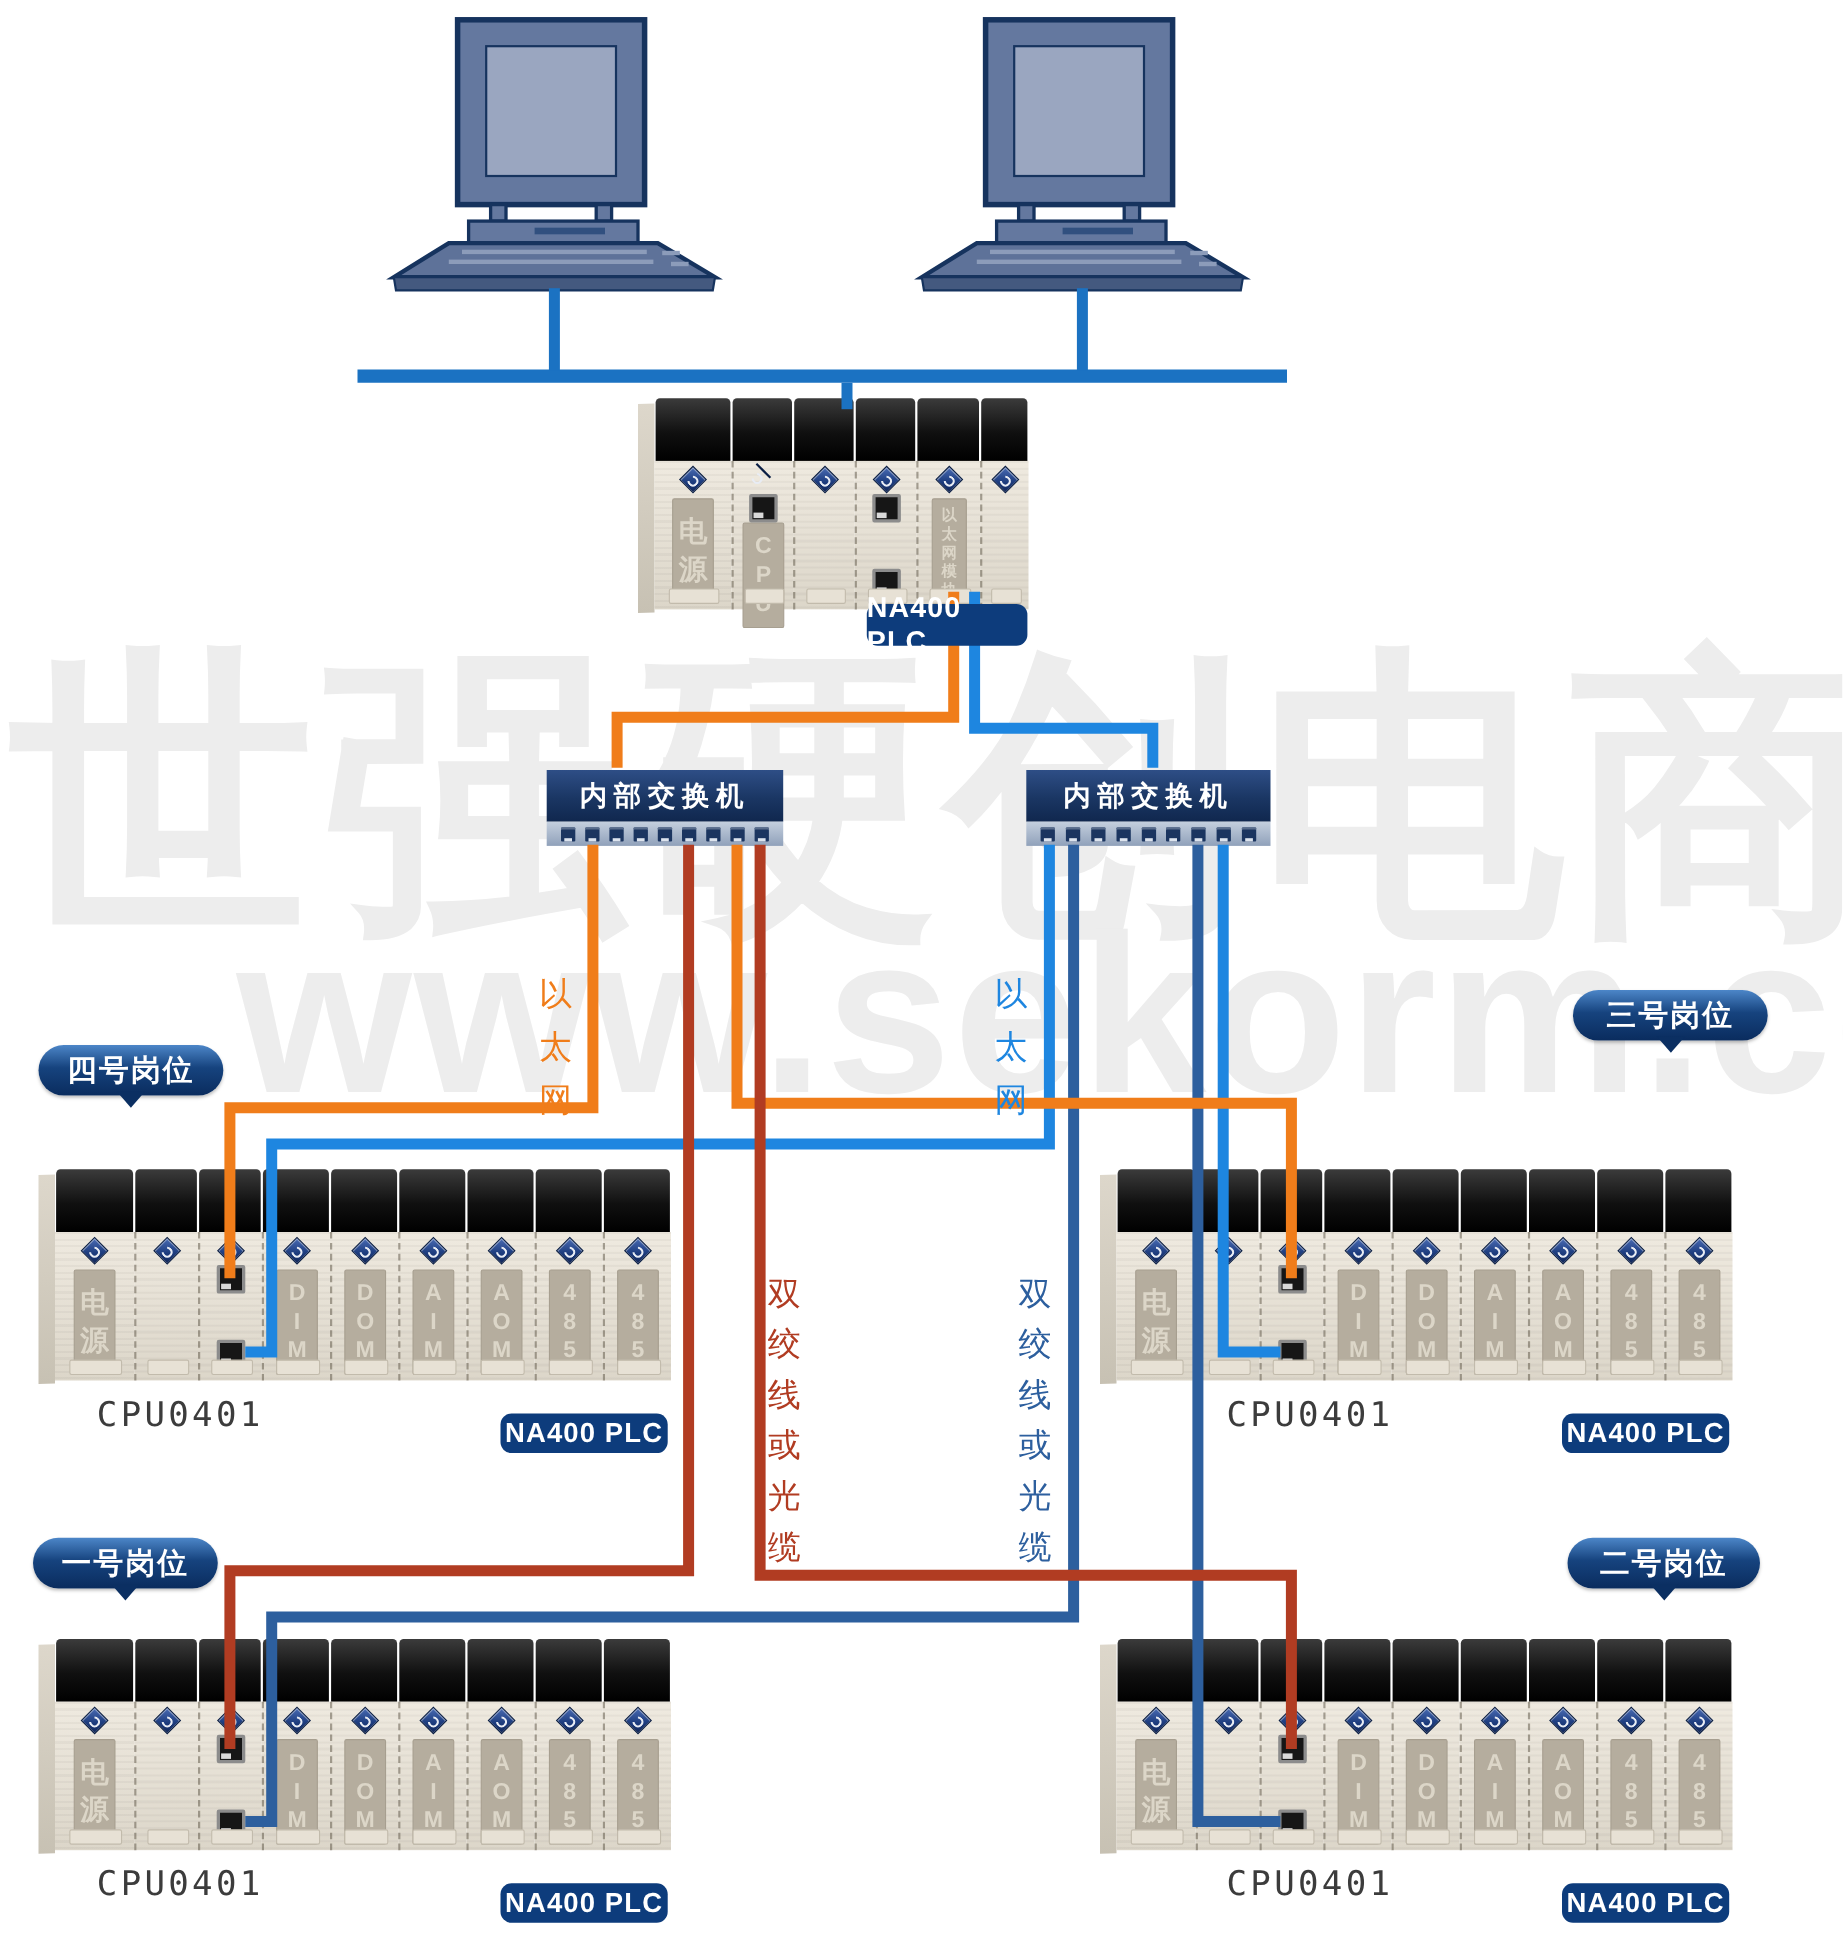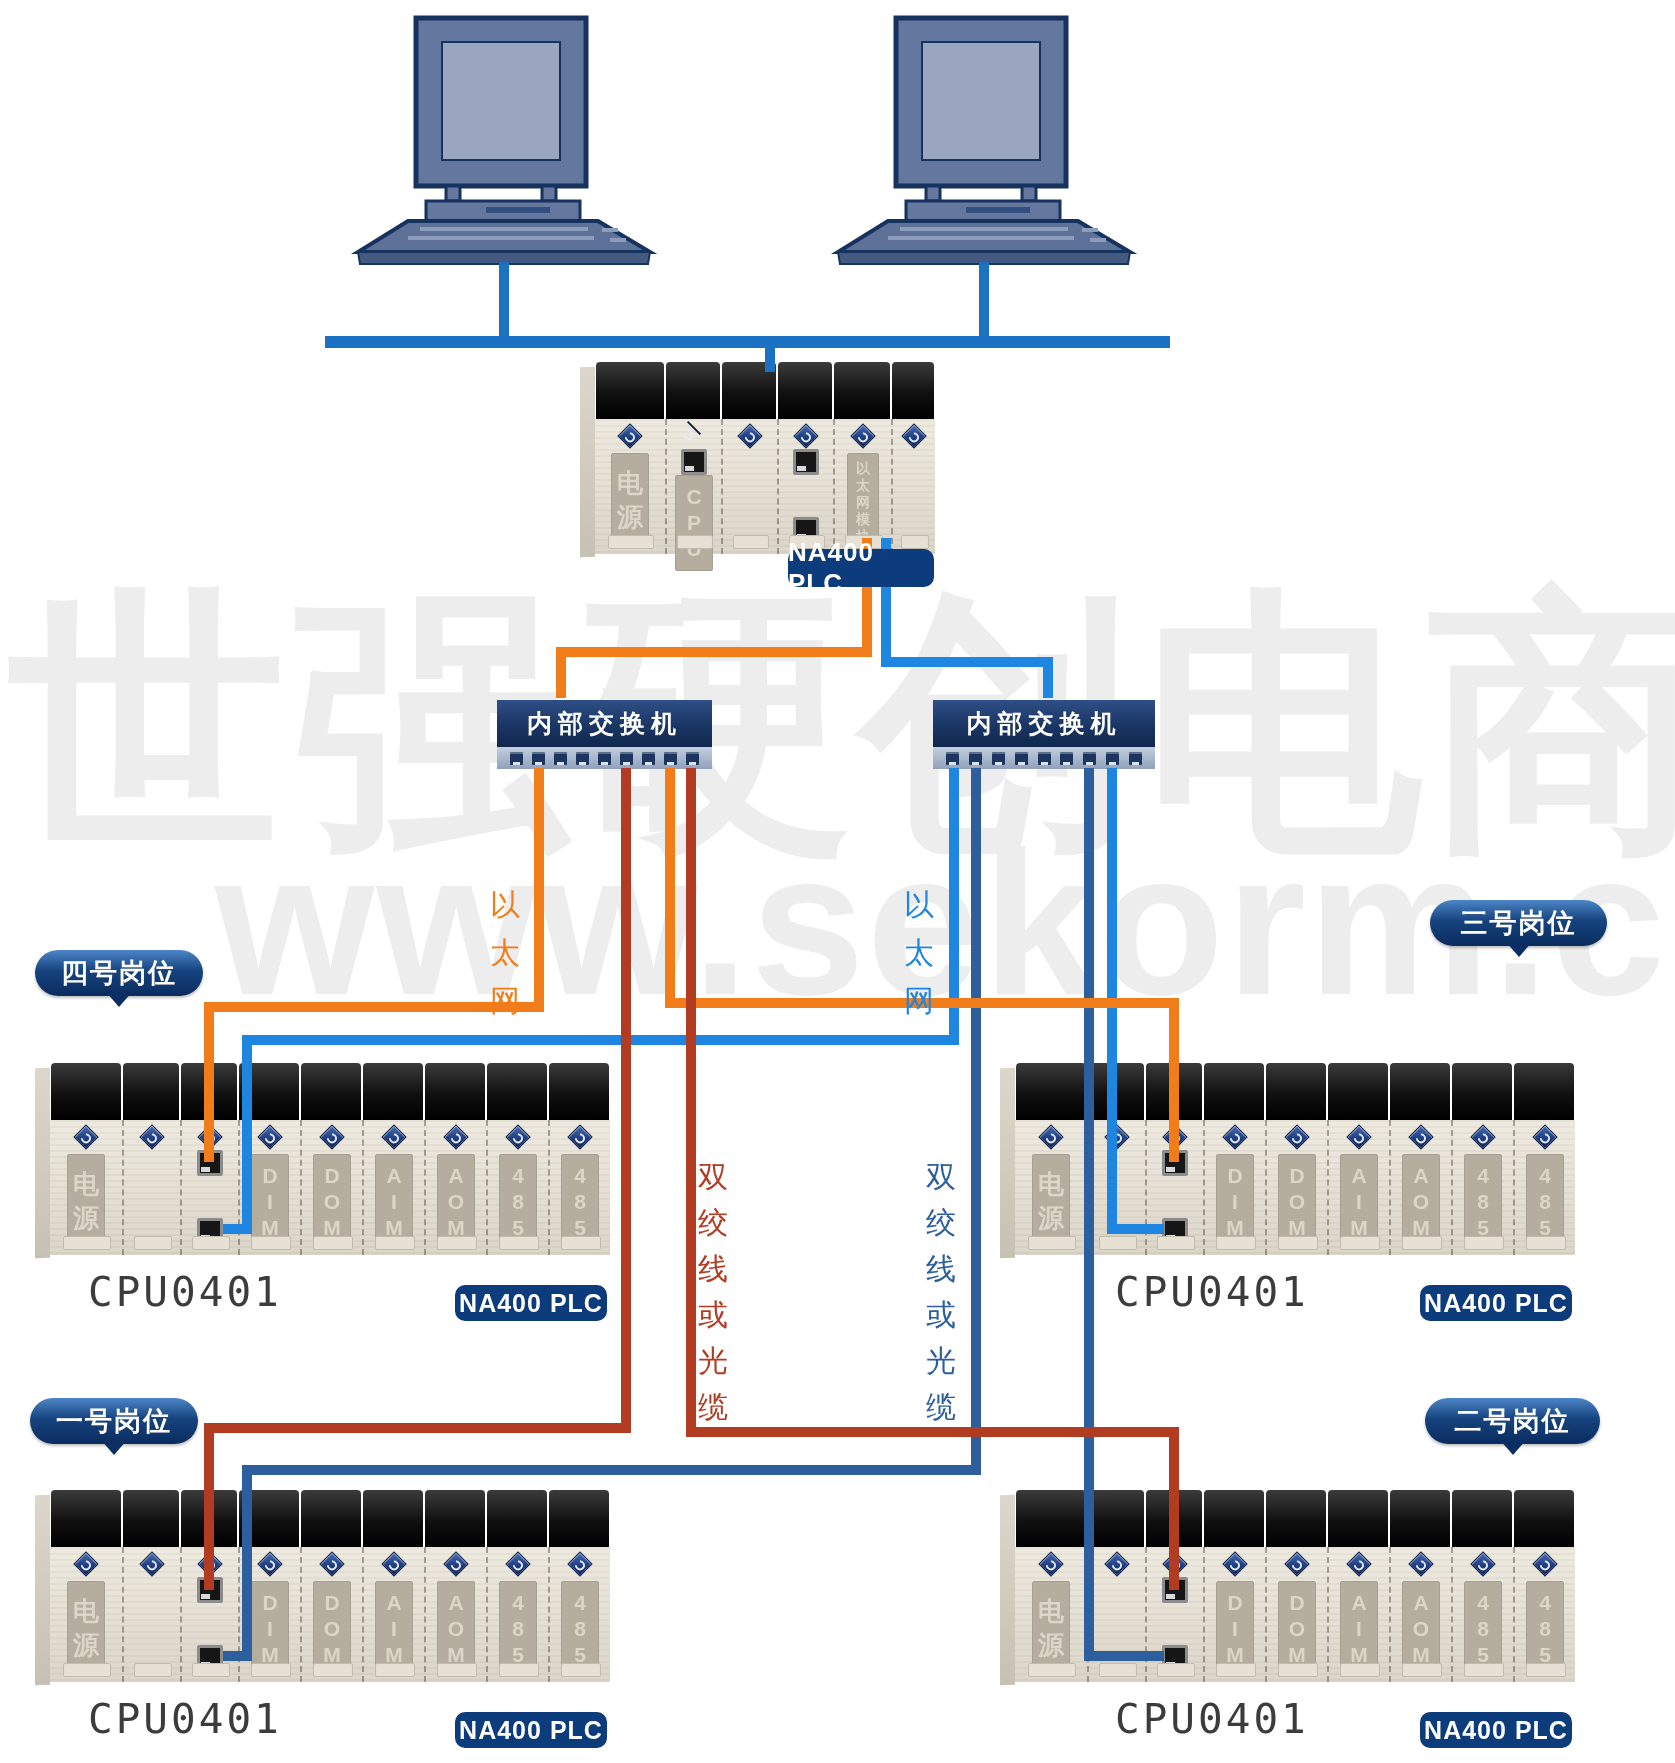--- a/index.html
+++ b/index.html
@@ -75,21 +75,21 @@
       display:flex;align-items:center;justify-content:center;
       box-shadow:0 2px 3px rgba(0,0,0,.25);}
   .pill::after{content:'';position:absolute;left:50%;top:42px;margin-left:-13px;
       border:13px solid transparent;border-top:15px solid #0B2F62;}
   #pill-s1{left:35px;top:950px;width:168px;}
   #pill-s2{left:30px;top:1398px;width:168px;}
   #pill-s3{left:1430px;top:900px;width:177px;}
   #pill-s4{left:1425px;top:1398px;width:175px;}
 
   .cpu-label{position:absolute;z-index:6;font-family:"DejaVu Sans Mono",monospace;
-      font-size:41px;letter-spacing:3px;color:#3C3C3C;}
+      font-size:31px;letter-spacing:3px;color:#3C3C3C;}
   #cpu-s1{left:88px;top:1268px;} #cpu-s2{left:88px;top:1695px;}
   #cpu-s3{left:1115px;top:1268px;} #cpu-s4{left:1115px;top:1695px;}
 
   .vtext{position:absolute;z-index:6;width:34px;word-break:break-all;text-align:center;
       font-size:30px;line-height:48px;margin-top:36px;}
   #eth-left{left:488px;top:845px;}
   #eth-right{left:902px;top:845px;}
   #cable-left{left:696px;top:1118px;line-height:46px;}
   #cable-right{left:924px;top:1118px;line-height:46px;}
 </style>

